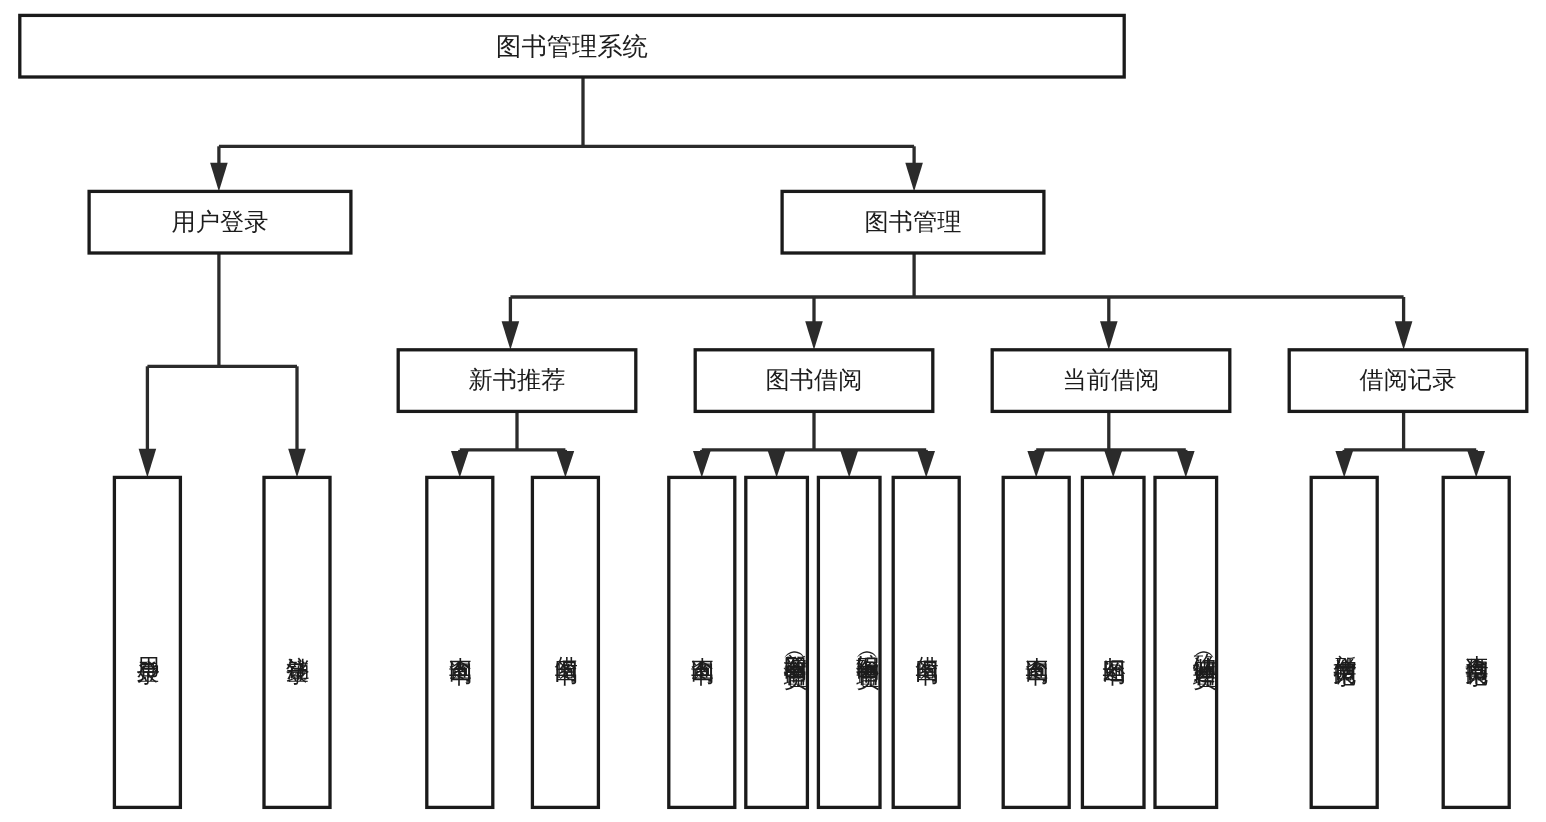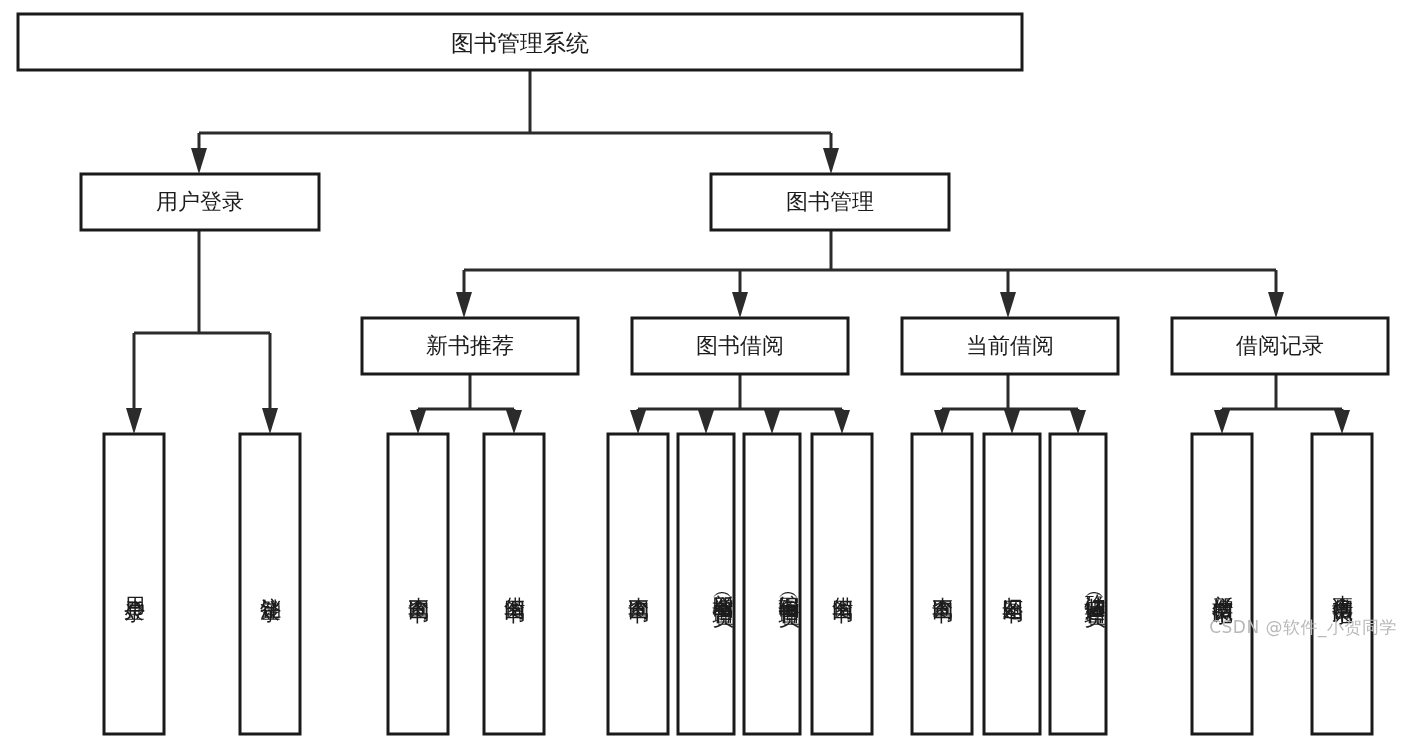--- a/index.html
+++ b/index.html
@@ -219,15 +219,14 @@
   <div class="leaf-label" style="left:912px; top:434px; width:60px; height:300px; display:flex; align-items:center; justify-content:center;">查询图书</div>
 
   <div class="leaf-label" style="left:984px; top:434px; width:56px; height:300px; display:flex; align-items:center; justify-content:center;">归还图书</div>
 
   <div class="leaf-label" style="left:1050px; top:440px; width:56px; height:292px; display:flex; align-items:flex-start; justify-content:center;">确认归还（管理员）</div>
 
   <div class="leaf-label" style="left:1192px; top:434px; width:60px; height:300px; display:flex; align-items:center; justify-content:center;">新增借阅记录</div>
 
   <div class="leaf-label" style="left:1312px; top:434px; width:60px; height:300px; display:flex; align-items:center; justify-content:center;">查询借阅记录</div>
 
-  <div class="watermark">CSDN @软件_小贺同学</div>
 
 </div>
 
 </body></html>

